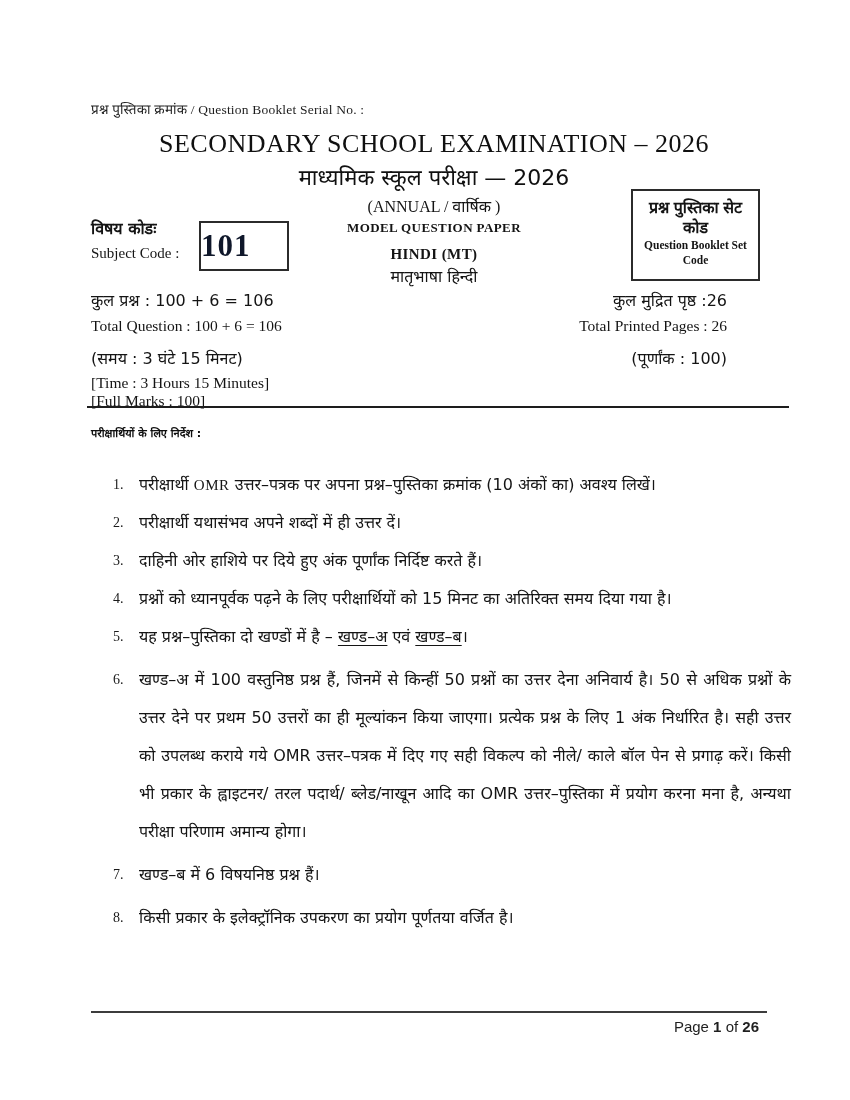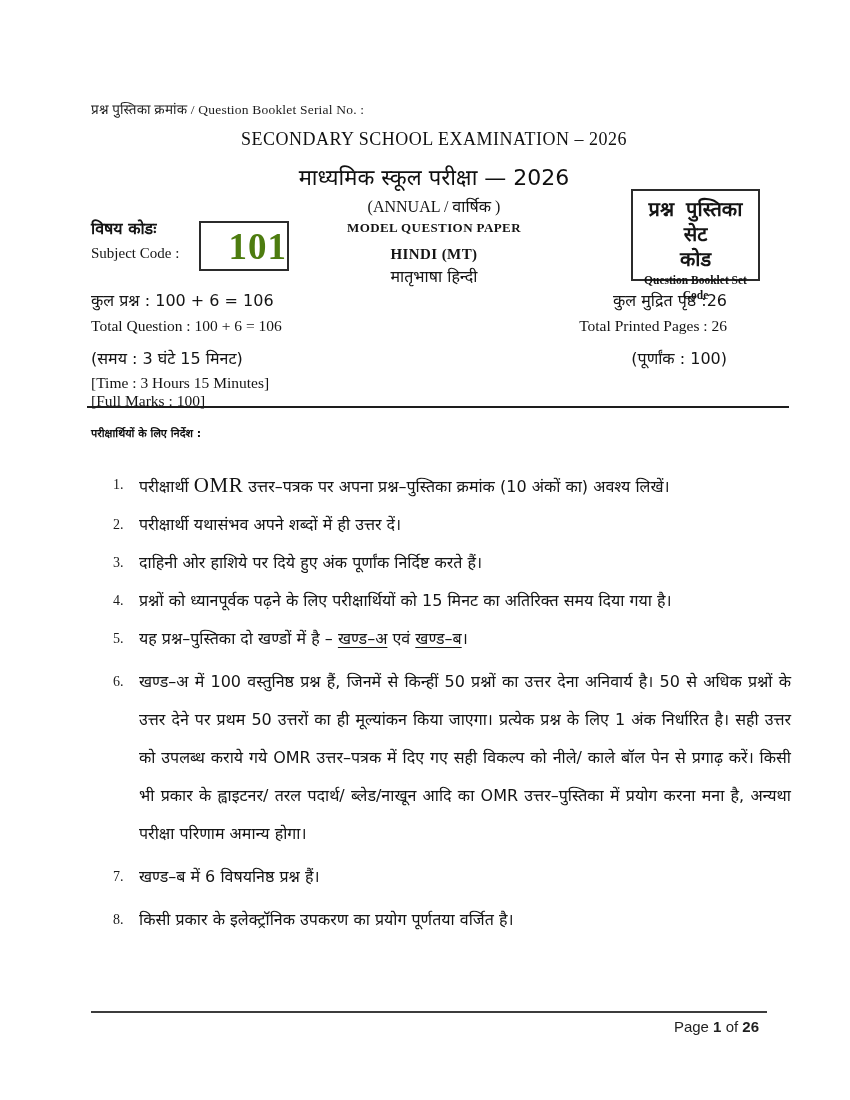--- a/index.html
+++ b/index.html
@@ -5,39 +5,39 @@
   html,body{margin:0;padding:0;background:#ffffff;}
   .page{
     position:relative;width:850px;height:1100px;background:#ffffff;
     font-family:"Liberation Serif","DejaVu Sans",serif;color:#141414;overflow:hidden;margin-left:9px;
   }
   .abs{position:absolute;}
 
   .serial-line{left:82px;top:100px;font-size:13.5px;color:#1c1c1c;letter-spacing:.2px;}
 
   .center-col{left:76px;width:698px;text-align:center;}
-  .title-en{top:129px;font-size:18px;letter-spacing:.5px;color:#101010;}
+  .title-en{top:129px;font-size:26px;letter-spacing:.5px;color:#101010;}
   .title-hi{top:161px;font-size:22px;font-family:"DejaVu Sans",sans-serif;color:#101010;}
   .annual-line{top:195px;font-size:16px;}
   .paper-type{top:220px;font-size:13px;font-weight:600;letter-spacing:.4px;}
   .subject-en{top:246px;font-size:15px;font-weight:700;letter-spacing:.4px;}
   .subject-hi{top:265px;font-size:16px;font-family:"DejaVu Sans",sans-serif;}
 
   .subj-label-hi{left:82px;top:217px;font-size:16px;font-family:"DejaVu Sans",sans-serif;font-weight:bold;}
   .subj-label-en{left:82px;top:245px;font-size:15px;}
   .code-box{
     left:190px;top:221px;width:86px;height:46px;border:2px solid #2b2b2b;
-    display:flex;align-items:center;justify-content:flex-end;
-    font-size:37px;font-weight:700;letter-spacing:1px;color:#4d7c0f;
+    display:flex;align-items:center;justify-content:flex-start;
+    font-size:31px;font-weight:700;letter-spacing:1px;color:#0f172a;
   }
   .set-box{
     left:622px;top:189px;width:129px;height:92px;border:2px solid #2b2b2b;
     text-align:center;box-sizing:border-box;padding-top:7px;line-height:1.25;
   }
-  .set-box .hi{font-size:20px;font-weight:700;font-family:Liberation Mono, monospace;display:block;}
+  .set-box .hi{font-size:16px;font-weight:700;font-family:Liberation Sans, sans-serif;display:block;}
   .set-box .en{font-size:11.5px;font-weight:700;display:block;line-height:1.3;}
 
   .info-row{left:82px;width:636px;display:flex;justify-content:space-between;}
   .info-hi{font-size:16px;font-family:"DejaVu Sans",sans-serif;}
   .info-en{font-size:15.5px;}
   .row1{top:289px;} .row2{top:317px;} .row3{top:347px;} .row4{top:374px;flex-direction:column;}
 
   .rule-top{left:78px;top:406px;width:702px;height:2px;background:#1d1d1d;}
 
   .inst-heading{left:82px;top:425px;font-size:11px;font-weight:700;font-family:"DejaVu Sans",sans-serif;color:#0e0e0e;}
@@ -46,21 +46,21 @@
   .inst-item{display:flex;align-items:flex-start;}
   .inst-item.gap{margin-top:5px;}
   .inst-num{
     flex:0 0 26px;margin-left:22px;font-size:14px;line-height:38px;
     font-family:"Liberation Serif",serif;color:#1a1a1a;
   }
   .inst-text{
     flex:1;font-size:16px;line-height:38px;font-family:"DejaVu Sans",sans-serif;color:#141414;
   }
   .inst-text.justify{text-align:justify;}
-  .inst-text .omr{font-family:"Liberation Serif",serif;font-size:21px;letter-spacing:.5px;}
+  .inst-text .omr{font-family:"Liberation Serif",serif;font-size:15px;letter-spacing:.5px;}
   .inst-text .ul{text-decoration:underline;text-underline-offset:3px;text-align:right;}
 
   .footer-rule{left:82px;top:1011px;width:676px;height:2px;background:#3c3c3c;}
   .footer-text{
     left:82px;top:1018px;width:668px;text-align:right;
     font-family:"Liberation Sans",sans-serif;font-size:15px;color:#1f1f1f;
   }
   .footer-text .b{font-weight:700;}
 </style>
 </head>

